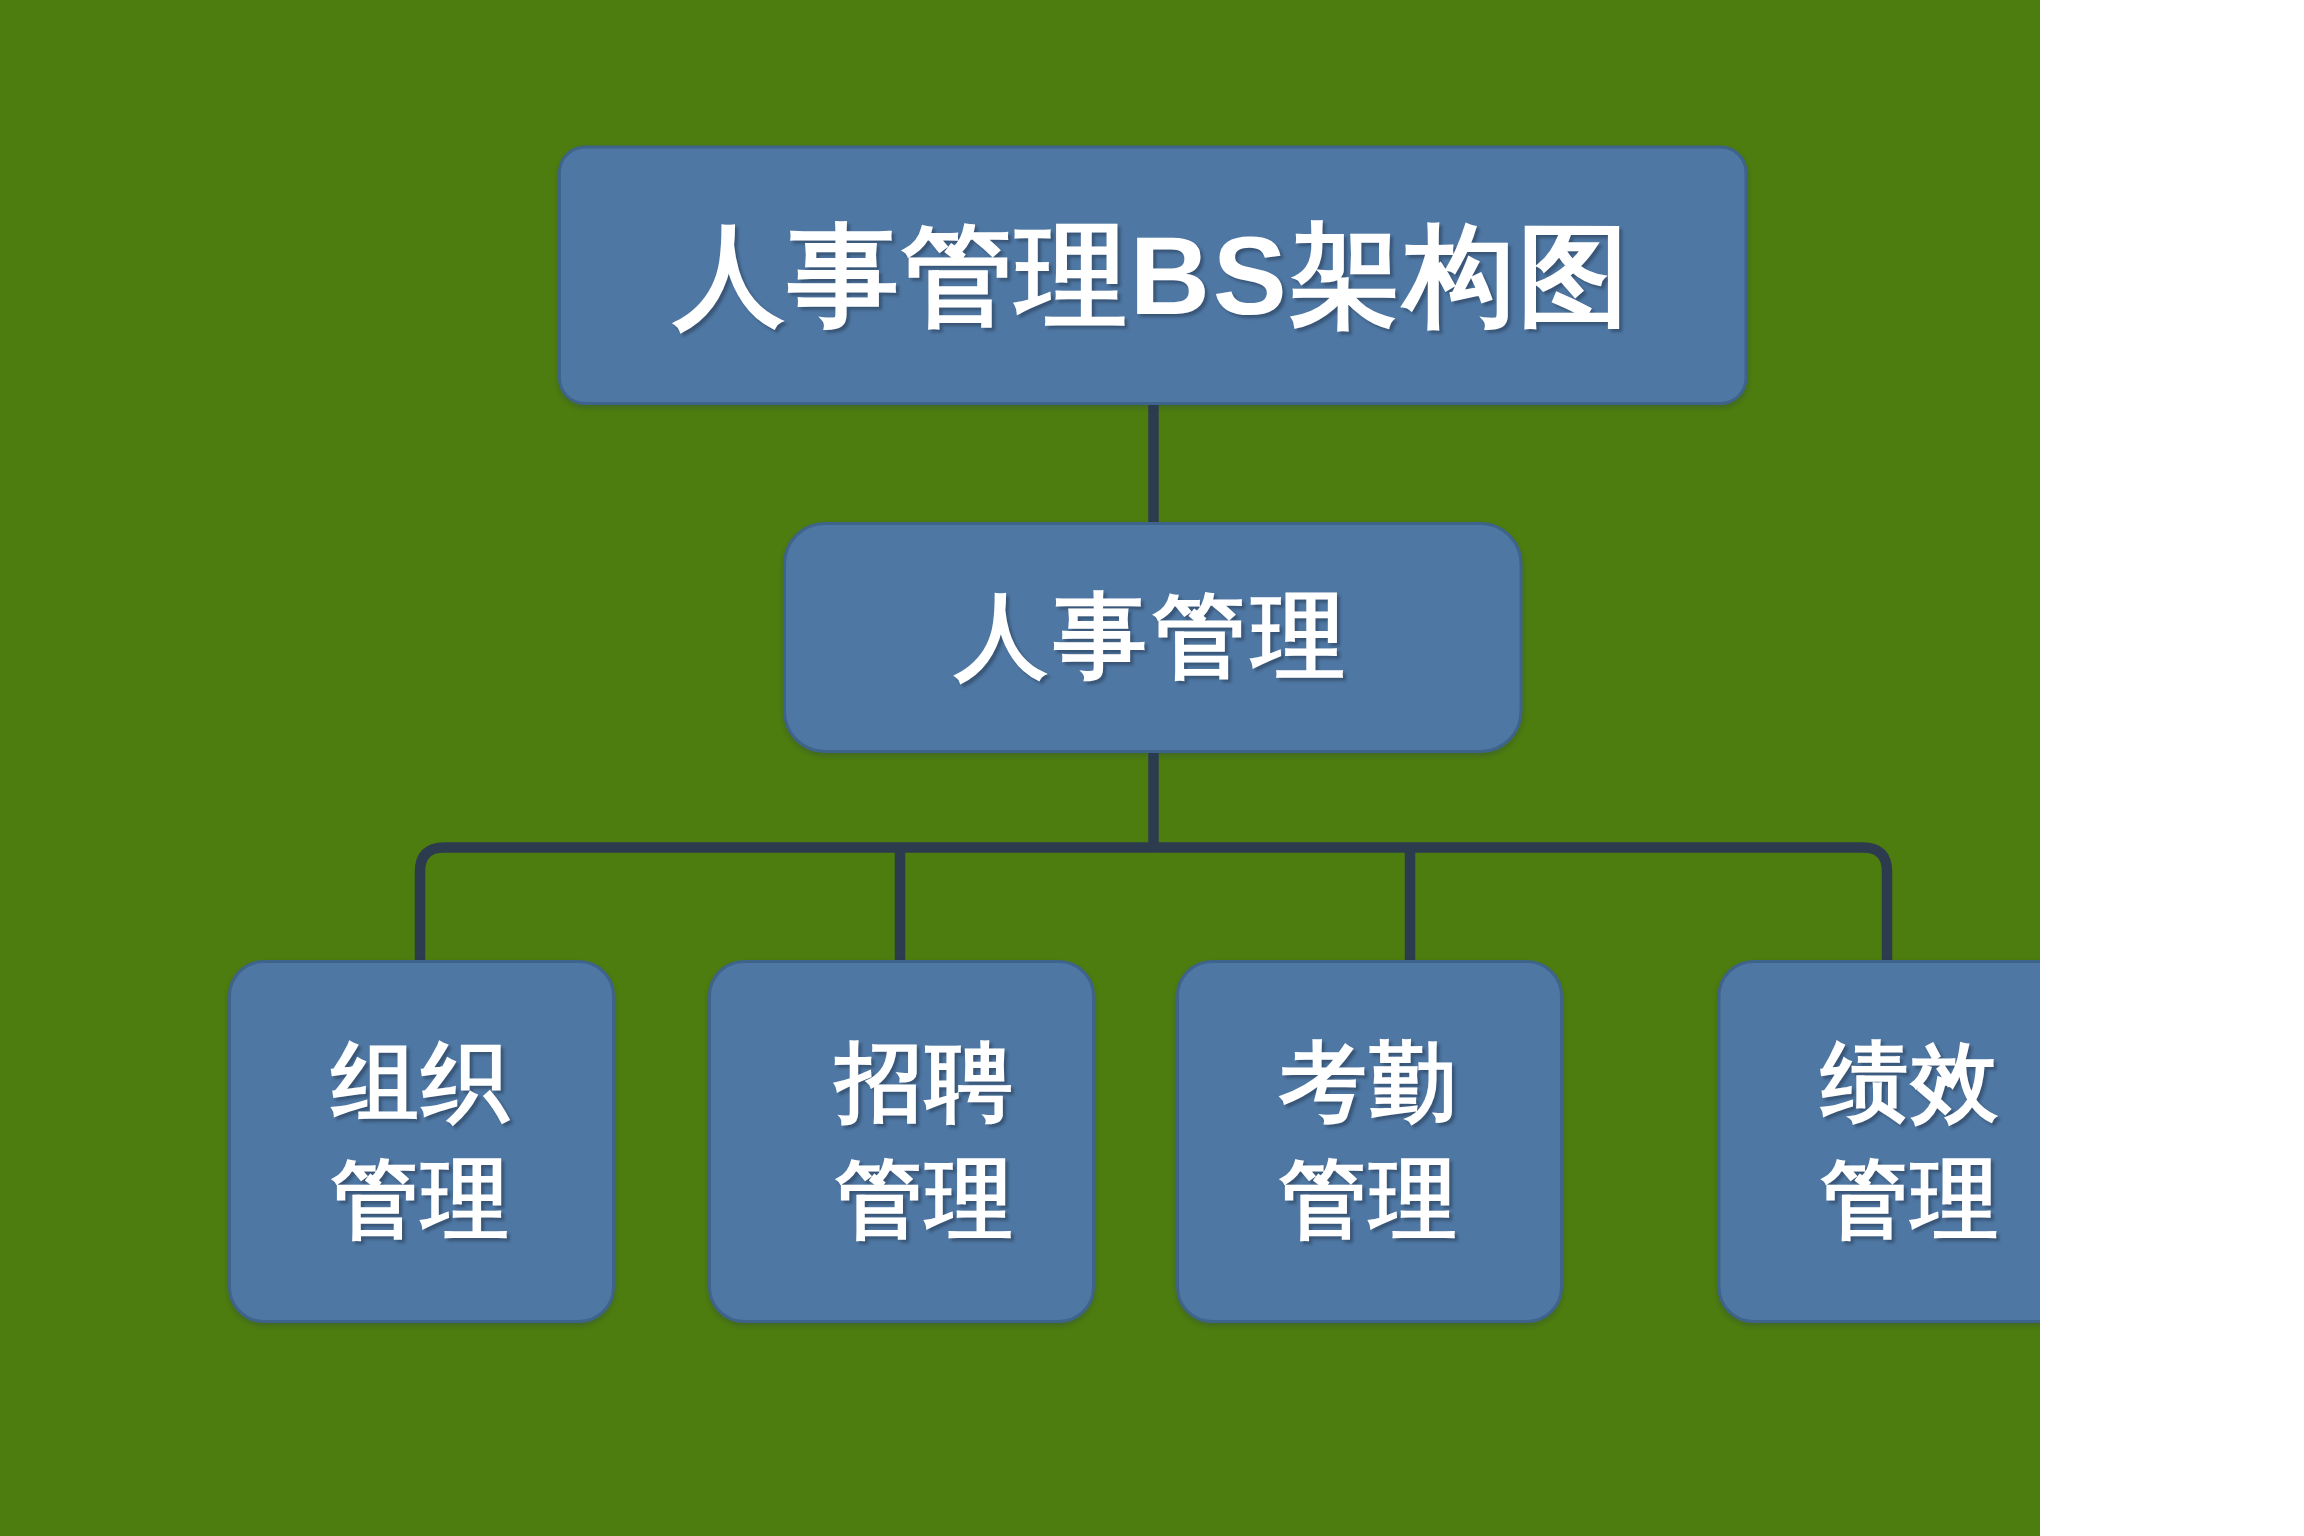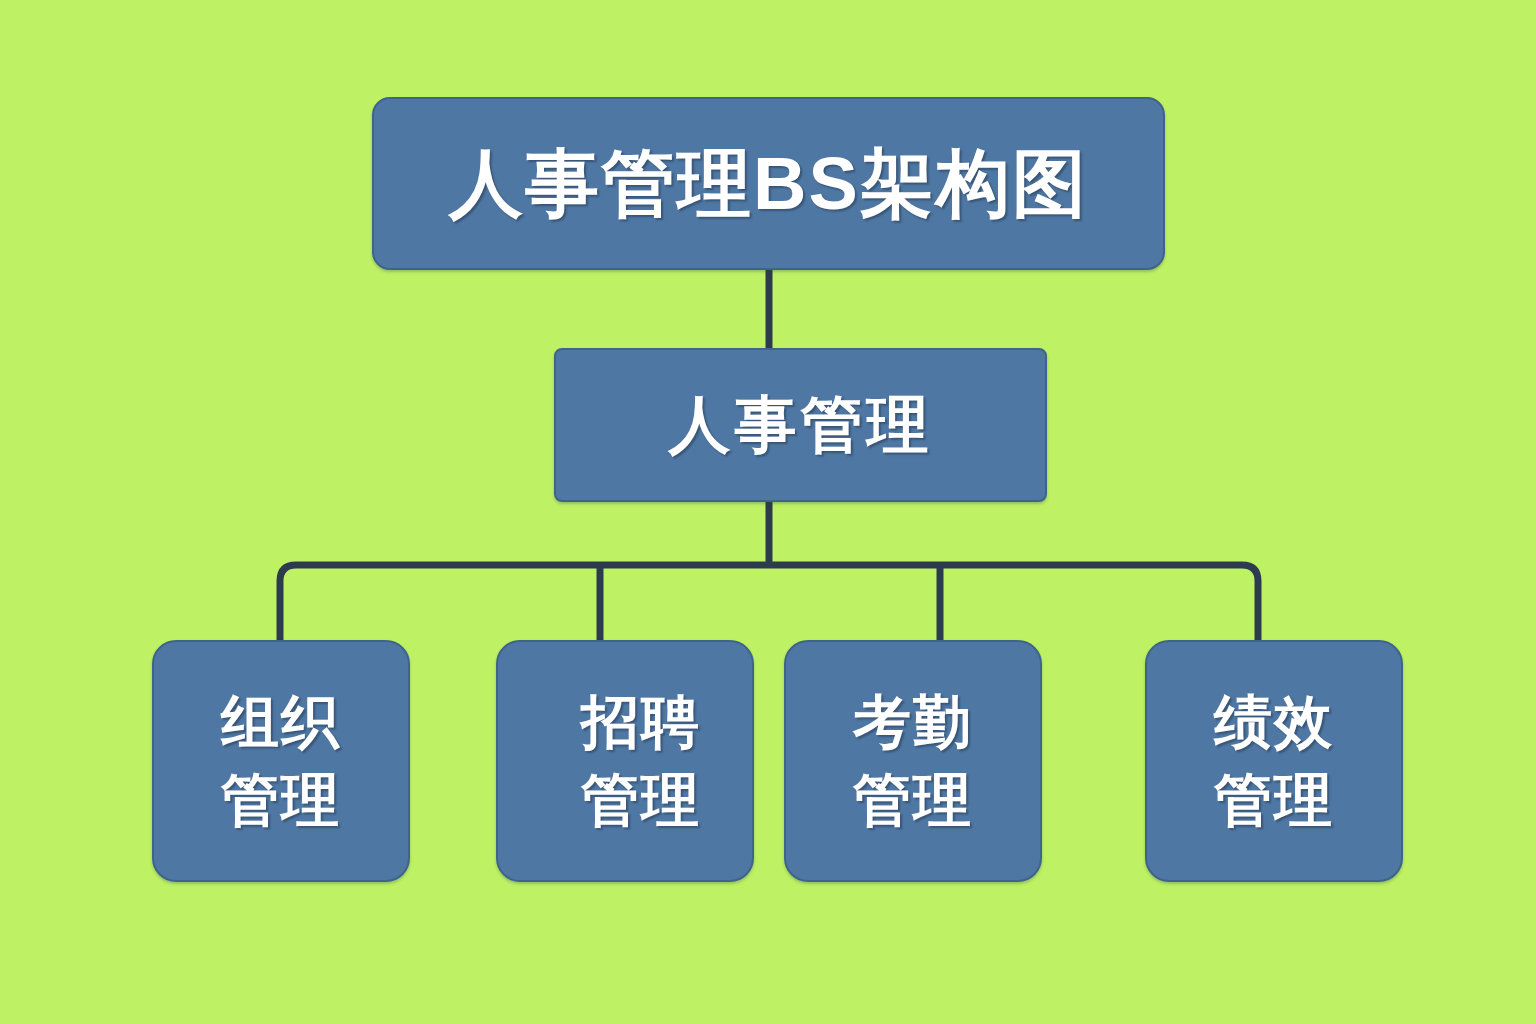--- a/index.html
+++ b/index.html
@@ -6,23 +6,23 @@
   html, body {
     margin: 0;
     padding: 0;
     background: #ffffff;
   }
   body {
     font-family: "Liberation Sans", "DejaVu Sans", sans-serif;
   }
   #canvas {
     position: relative;
-    width: 1536px;
+    width: 1360px;
     height: 1024px;
-    background: #bef264;
+    background: #4d7c0f;
     overflow: hidden;
   }
   #connectors {
     position: absolute;
     left: 0;
     top: 0;
     width: 1536px;
     height: 1024px;
     pointer-events: none;
   }
@@ -58,42 +58,41 @@
   #node-root .node-label {
     font-size: 74px;
     line-height: 1.05;
     letter-spacing: 2px;
   }
   #node-hr {
     left: 522px;
     top: 348px;
     width: 493px;
     height: 154px;
-    border-radius: 8px;
-    margin-left: 32px;
+    border-radius: 28px;
   }
   #node-hr .node-label {
     font-size: 62px;
     line-height: 1.05;
     letter-spacing: 4px;
   }
   .leaf {
     top: 640px;
     width: 258px;
     height: 242px;
     border-radius: 24px;
   }
   .leaf .node-label {
     font-size: 58px;
     line-height: 1.35;
     letter-spacing: 2px;
     text-align: center;
   }
   #leaf-0 { left: 152px; }
-  #leaf-1 { left: 496px; padding-left: 32px; }
+  #leaf-1 { left: 472px; padding-left: 32px; }
   #leaf-2 { left: 784px; }
   #leaf-3 { left: 1145px; }
 </style>
 </head>
 <body>
 
 <div id="canvas">
 
   <svg id="connectors" viewBox="0 0 1536 1024" xmlns="http://www.w3.org/2000/svg">
     <g fill="none" stroke="#2c3c4e" stroke-width="7" stroke-linecap="butt">

